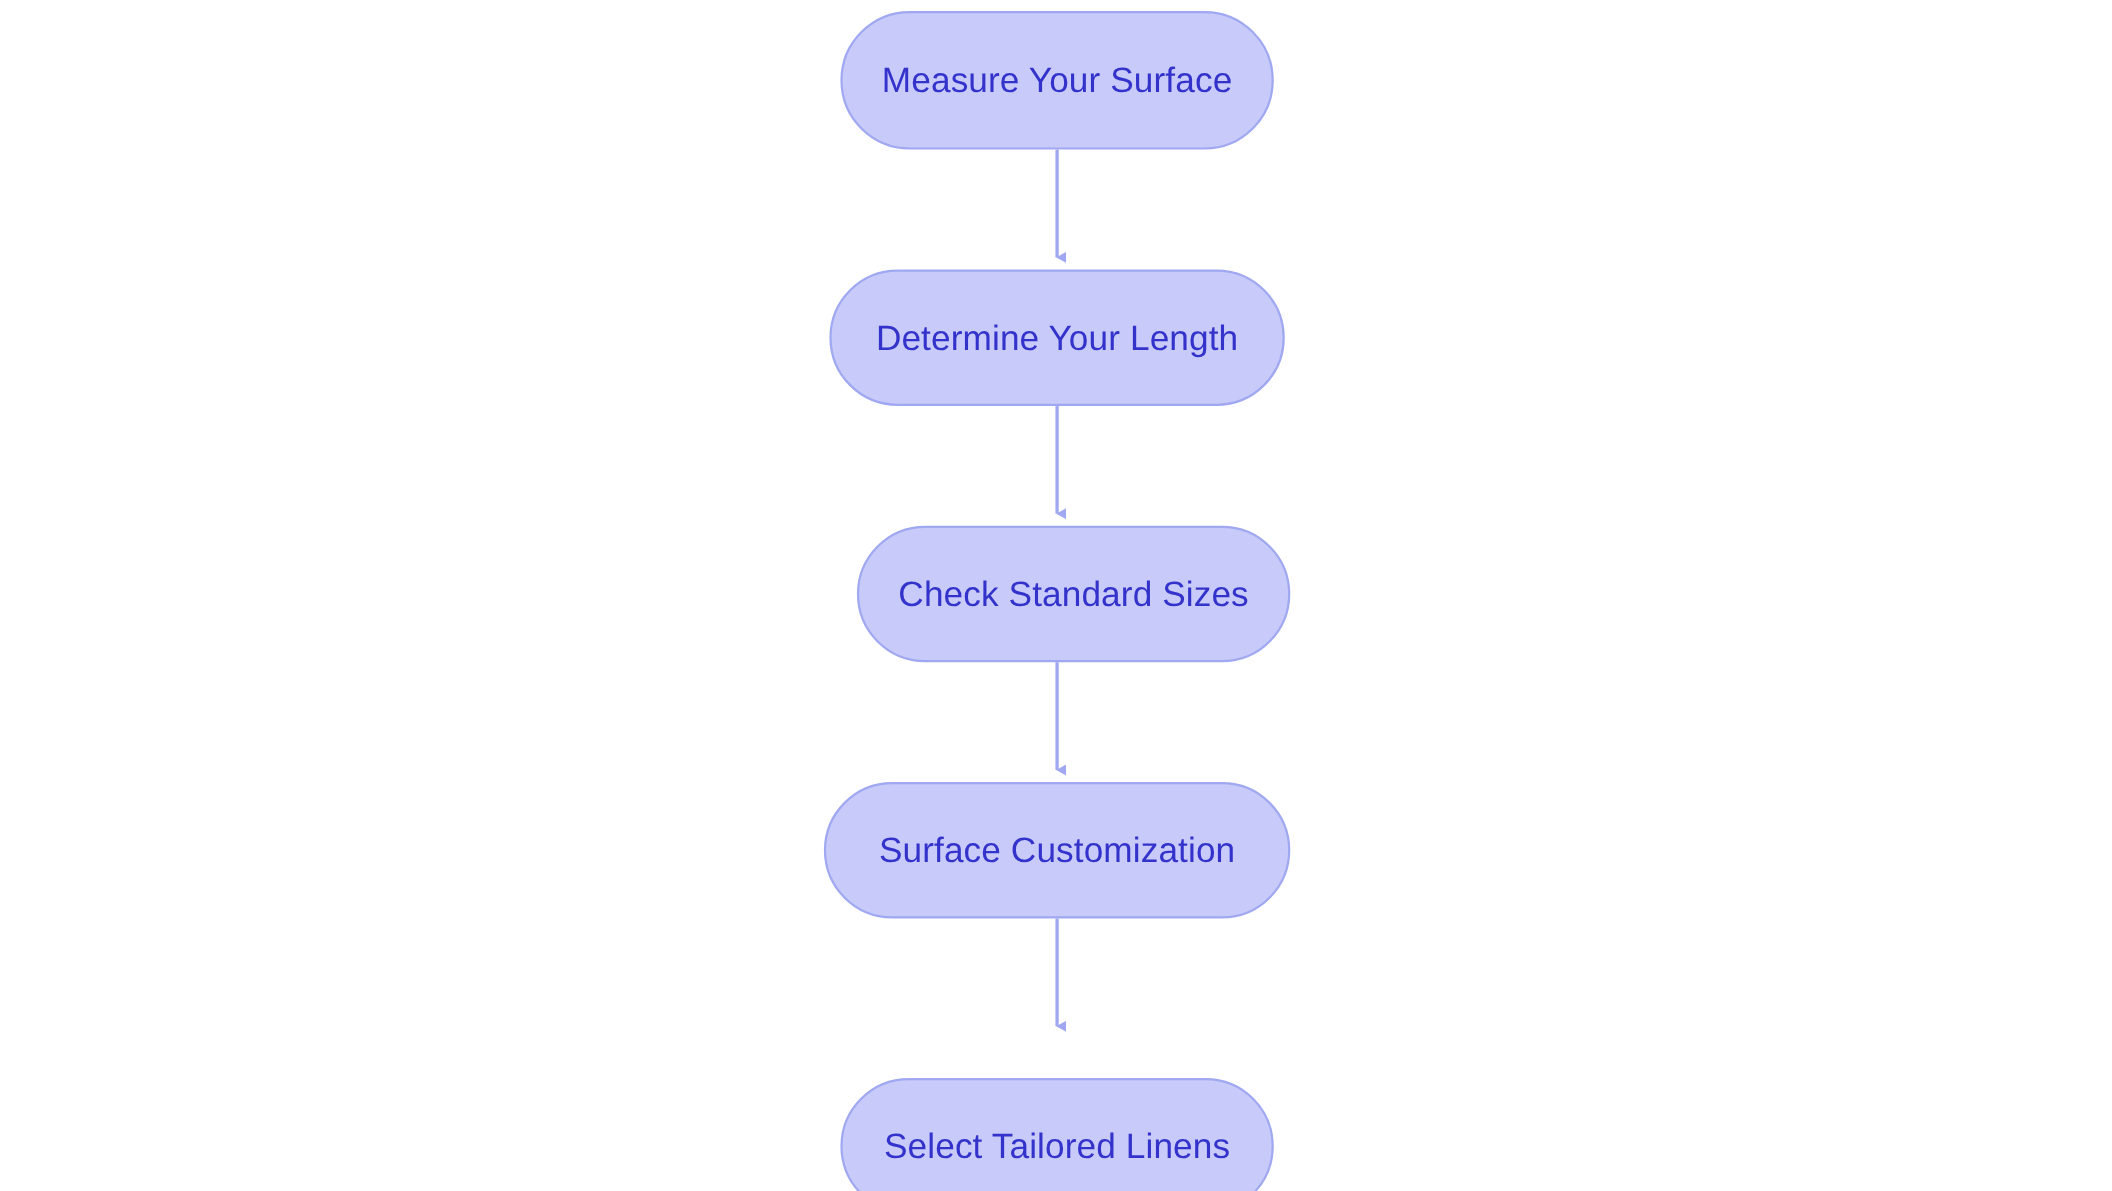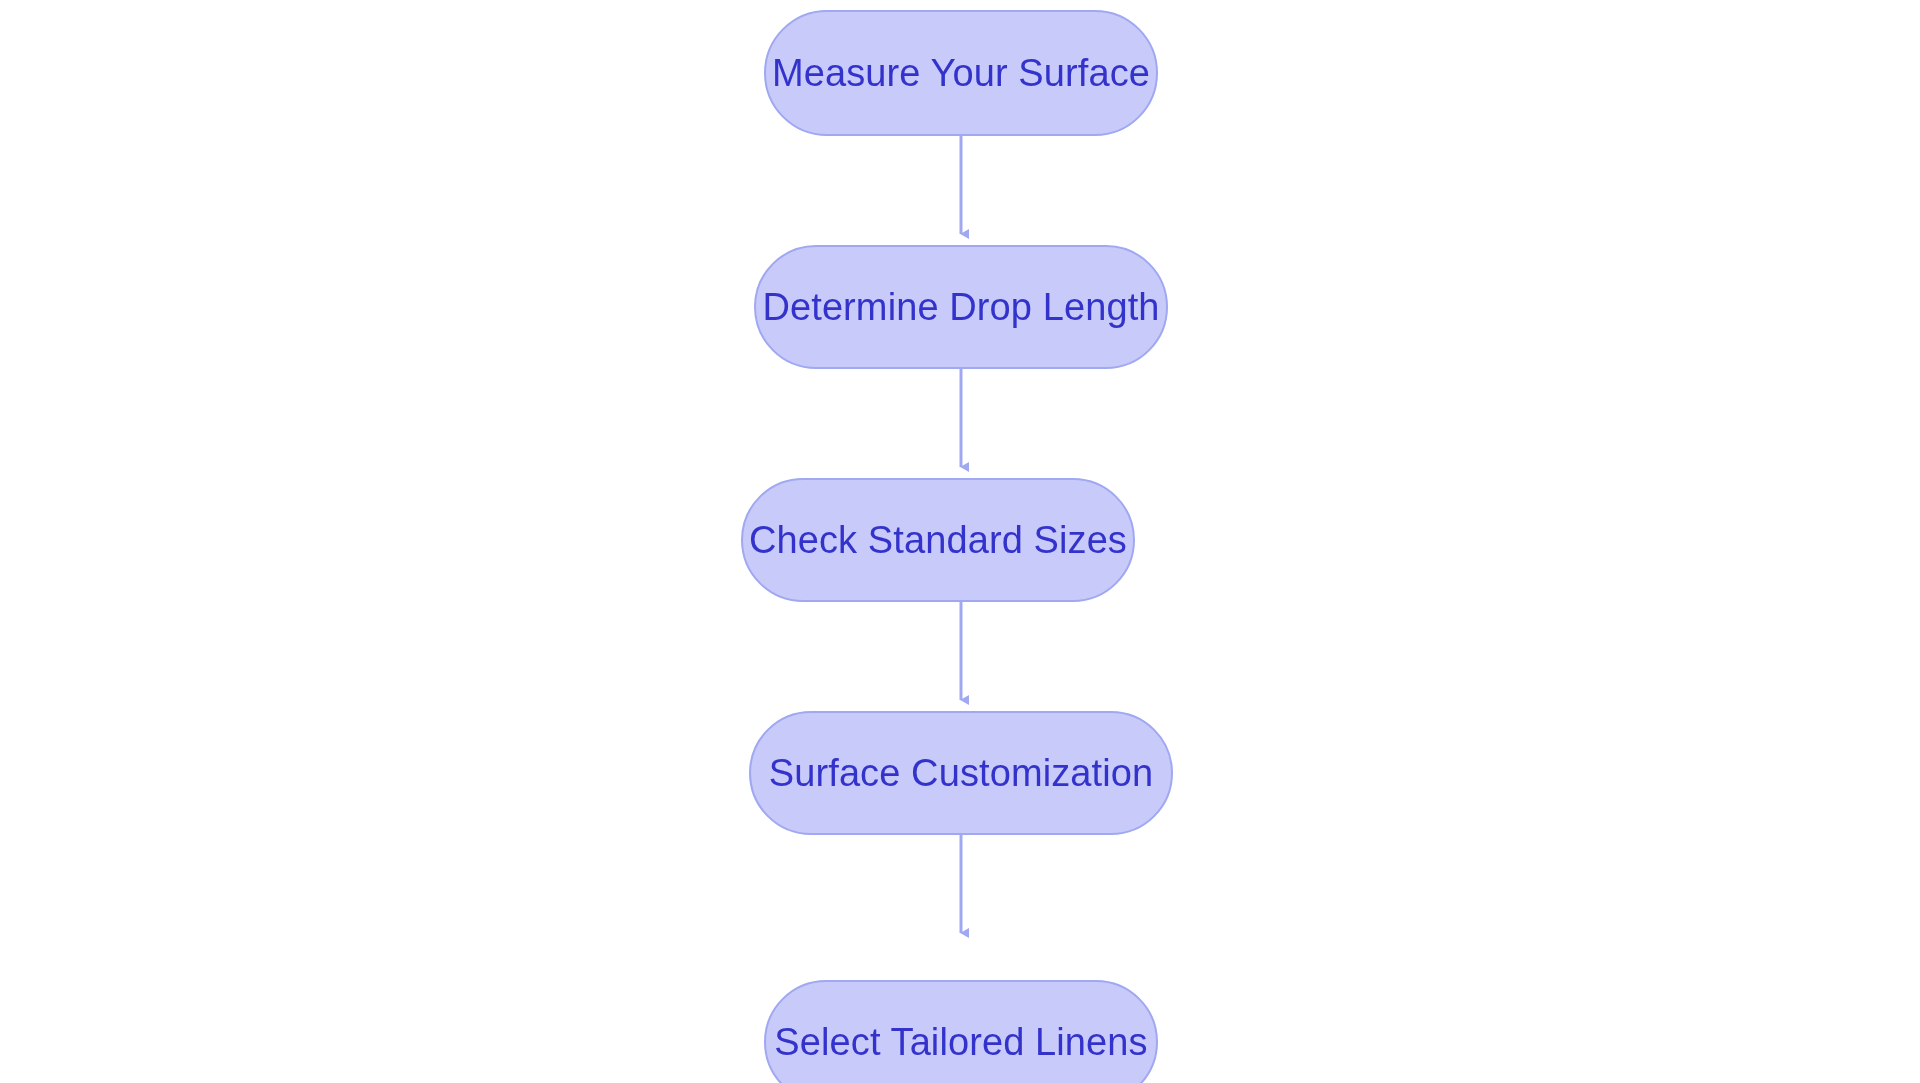--- a/index.html
+++ b/index.html
@@ -48,21 +48,21 @@
     justify-content: center;
     background: #c8cafa;
     border: 2px solid #9fa8f0;
     border-radius: 999px;
     transform: translateX(-50%);
   }
 
   .node-label {
     color: #3333cc;
     font-family: "Liberation Sans", sans-serif;
-    font-size: 38px;
+    font-size: 32px;
     font-weight: 400;
     line-height: 1;
     white-space: nowrap;
     letter-spacing: 0.1px;
   }
 </style>
 </head>
 <body>
 
 <div id="flowchart-canvas">
@@ -88,24 +88,24 @@
     </g>
   </svg>
 
   <div id="node-layer">
 
     <div class="node" style="left:961px; top:10px; width:394px; height:126px;">
       <span class="node-label">Measure Your Surface</span>
     </div>
 
     <div class="node" style="left:961px; top:245px; width:414px; height:124px;">
-      <span class="node-label">Determine Drop Length</span>
+      <span class="node-label">Determine Your Length</span>
     </div>
 
-    <div class="node" style="left:938px; top:478px; width:394px; height:124px;text-align:right;">
+    <div class="node" style="left:976px; top:478px; width:394px; height:124px;text-align:right;">
       <span class="node-label">Check Standard Sizes</span>
     </div>
 
     <div class="node" style="left:961px; top:711px; width:424px; height:124px;">
       <span class="node-label">Surface Customization</span>
     </div>
 
     <div class="node" style="left:961px; top:944px; width:394px; height:124px;margin-top:36px;">
       <span class="node-label">Select Tailored Linens</span>
     </div>

